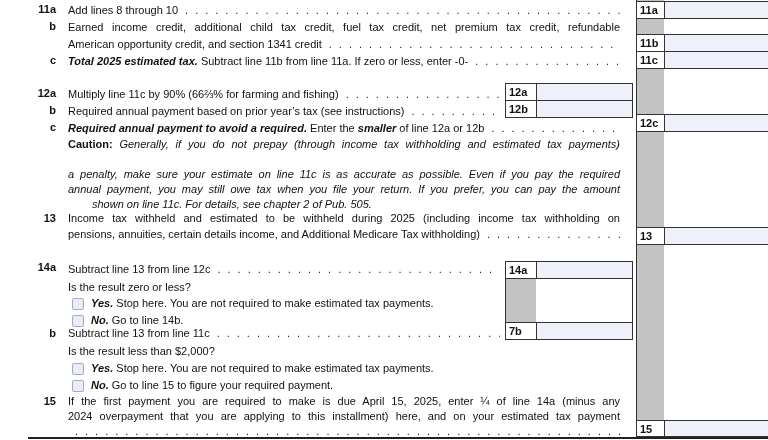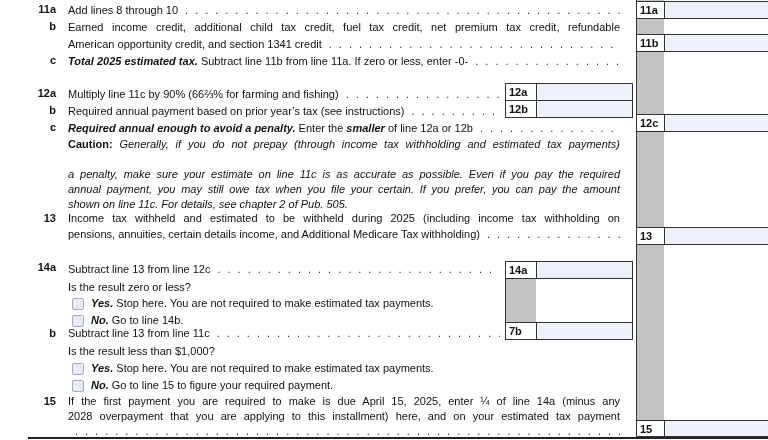--- a/index.html
+++ b/index.html
@@ -6,21 +6,21 @@
   .page{position:relative;width:768px;height:440px;background:#fff;overflow:hidden;
         font-family:"Liberation Sans", sans-serif;font-size:11px;color:#111;}
   
   .lbl{position:absolute;left:26px;width:30px;text-align:right;font-weight:700;line-height:15px;}
   
   .tl{position:absolute;left:68px;display:flex;align-items:flex-start;line-height:15px;}
   .tl span{white-space:pre;}
   .w-full{width:552px;}
   .w-mid{width:432px;}
   .jl{position:absolute;left:68px;width:552px;line-height:15px;text-align:justify;text-align-last:justify;}
-  .jl.last{text-align-last:left;}
+  .jl.last{text-align-last:left;margin-left:24px;}
   .it{font-style:italic;}
   .b{font-weight:700;font-style:italic;}
   .dots{flex:1 1 auto;overflow:hidden;white-space:nowrap;letter-spacing:7px;margin-left:7px;color:#222;}
   
   .strip{position:absolute;left:636px;top:0;width:28px;height:437px;background:#c3c3c3;
          border-left:1px solid #333;box-sizing:border-box;}
   
   .rr{position:absolute;left:636px;width:132px;height:18px;box-sizing:border-box;display:flex;
       border:1px solid #333;border-right:none;}
   .rr .nb{width:28px;background:#fff;border-right:1px solid #333;box-sizing:border-box;
@@ -77,56 +77,60 @@
   <div class="rr" style="top:34px">
     <div class="nb">11b</div>
     <div class="fld"></div>
   </div>
 
   <div class="tl w-full" style="top:54px">
     <span class="b">Total 2025 estimated tax.</span>
       <span> Subtract line 11b from line 11a. If zero or less, enter -0-</span>
       <span class="dots">................................................................................</span>
   </div>
+  <div class="rr" style="top:51px">
+    <div class="nb">11c</div>
+    <div class="fld"></div>
+  </div>
 
   <div class="tl w-mid" style="top:87px">
     <span>Multiply line 11c by 90% (66⅔% for farming and fishing)</span>
       <span class="dots">................................................................................</span>
   </div>
   <div class="mr" style="top:83px">
     <div class="nb">12a</div>
     <div class="fld"></div>
   </div>
 
   <div class="tl w-mid" style="top:104px">
     <span>Required annual payment based on prior year’s tax (see instructions)</span>
       <span class="dots">................................................................................</span>
   </div>
   <div class="mr" style="top:100px">
     <div class="nb">12b</div>
     <div class="fld"></div>
   </div>
 
   <div class="tl w-full" style="top:121px">
-    <span class="b">Required annual enough to avoid a penalty.</span>
+    <span class="b">Required annual payment to avoid a required.</span>
       <span> Enter the </span>
       <span class="b">smaller</span>
       <span> of line 12a or 12b</span>
       <span class="dots">................................................................................</span>
   </div>
   <div class="rr" style="top:114px">
     <div class="nb">12c</div>
     <div class="fld"></div>
   </div>
 
   <div class="jl it" style="top:137px">
     <span class="b" style="font-style:normal">Caution:</span><span> Generally, if you do not prepay (through income tax withholding and estimated tax payments)</span>
   </div>
   <div class="jl it" style="top:167px">a penalty, make sure your estimate on line 11c is as accurate as possible. Even if you pay the required</div>
-  <div class="jl it" style="top:182px">annual payment, you may still owe tax when you file your certain. If you prefer, you can pay the amount</div>
+  <div class="jl it" style="top:182px">annual payment, you may still owe tax when you file your return. If you prefer, you can pay the amount</div>
   <div class="jl it last" style="top:197px">shown on line 11c. For details, see chapter 2 of Pub. 505.</div>
 
   <div class="jl" style="top:211px">Income tax withheld and estimated to be withheld during 2025 (including income tax withholding on</div>
   <div class="tl w-full" style="top:227px">
     <span>pensions, annuities, certain details income, and Additional Medicare Tax withholding)</span>
       <span class="dots">................................................................................</span>
   </div>
   <div class="rr" style="top:227px">
     <div class="nb">13</div>
     <div class="fld"></div>
@@ -158,35 +162,35 @@
 
   <div class="tl w-mid" style="top:326px">
     <span>Subtract line 13 from line 11c</span>
       <span class="dots">................................................................................</span>
   </div>
   <div class="mr" style="top:322px">
     <div class="nb">7b</div>
     <div class="fld"></div>
   </div>
   <div class="tl" style="top:344px">
-    <span>Is the result less than $1,000?</span>
+    <span>Is the result less than $2,000?</span>
   </div>
   <div class="tl" style="top:361px;left:72px">
     <span class="cb"></span>
     <span class="b">Yes.</span>
       <span> Stop here. You are not required to make estimated tax payments.</span>
   </div>
   <div class="tl" style="top:378px;left:72px">
     <span class="cb"></span>
     <span class="b">No.</span>
       <span> Go to line 15 to figure your required payment.</span>
   </div>
 
   <div class="jl" style="top:394px">If the first payment you are required to make is due April 15, 2025, enter ¼ of line 14a (minus any</div>
-  <div class="jl" style="top:409px">2028 overpayment that you are applying to this installment) here, and on your estimated tax payment</div>
+  <div class="jl" style="top:409px">2024 overpayment that you are applying to this installment) here, and on your estimated tax payment</div>
   <div class="tl w-full" style="top:424px">
       <span class="dots">................................................................................</span>
   </div>
   <div class="rr" style="top:420px;height:17px">
     <div class="nb">15</div>
     <div class="fld"></div>
   </div>
 
   <div class="rule"></div>
 </div>

